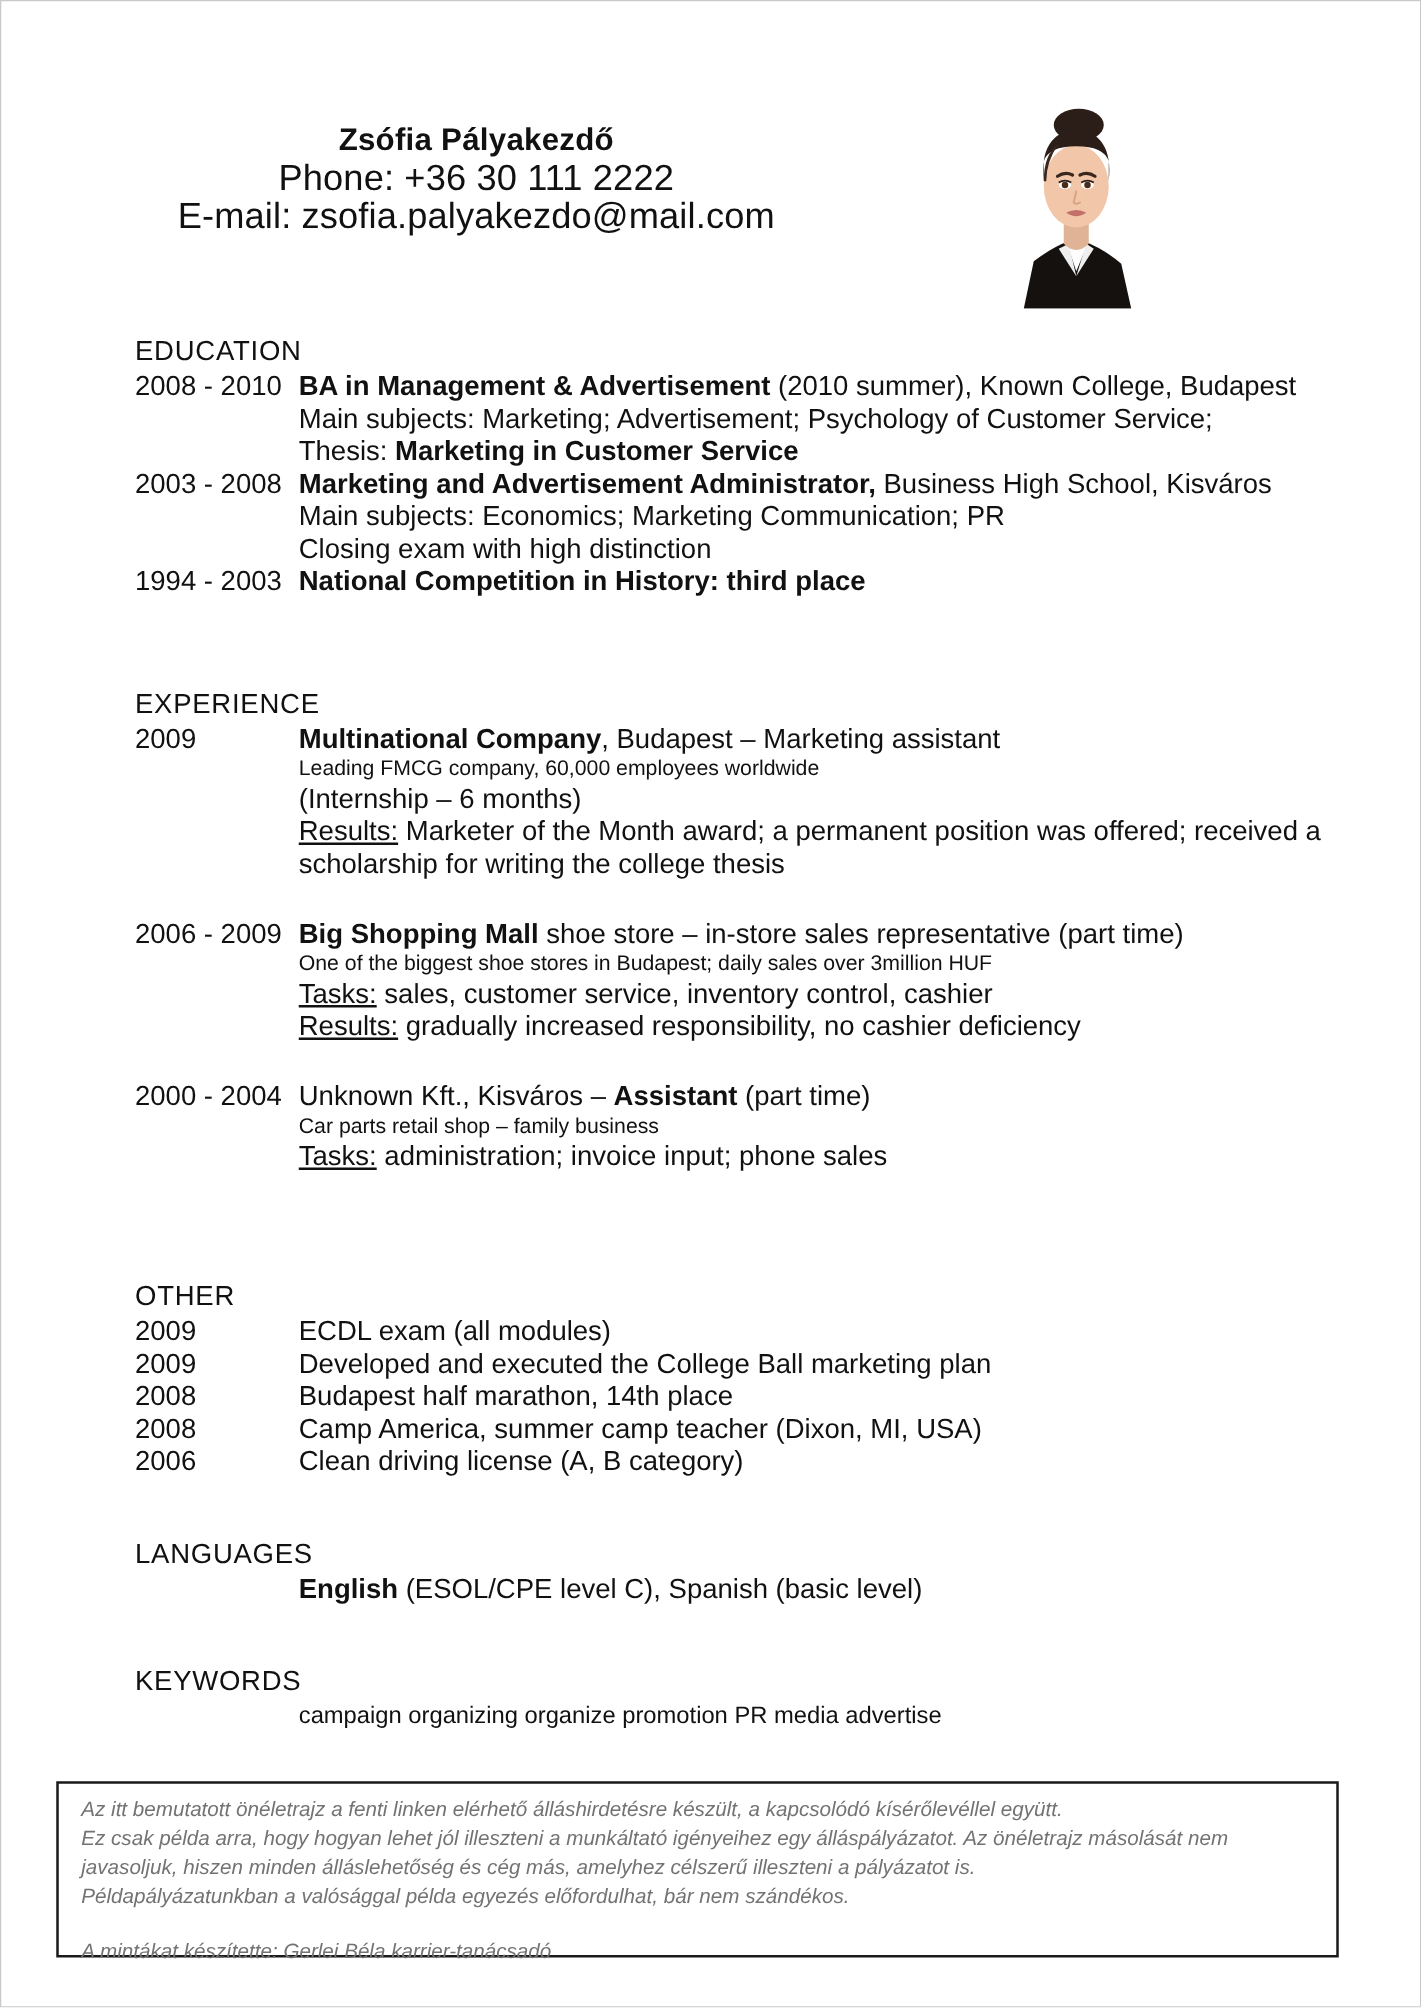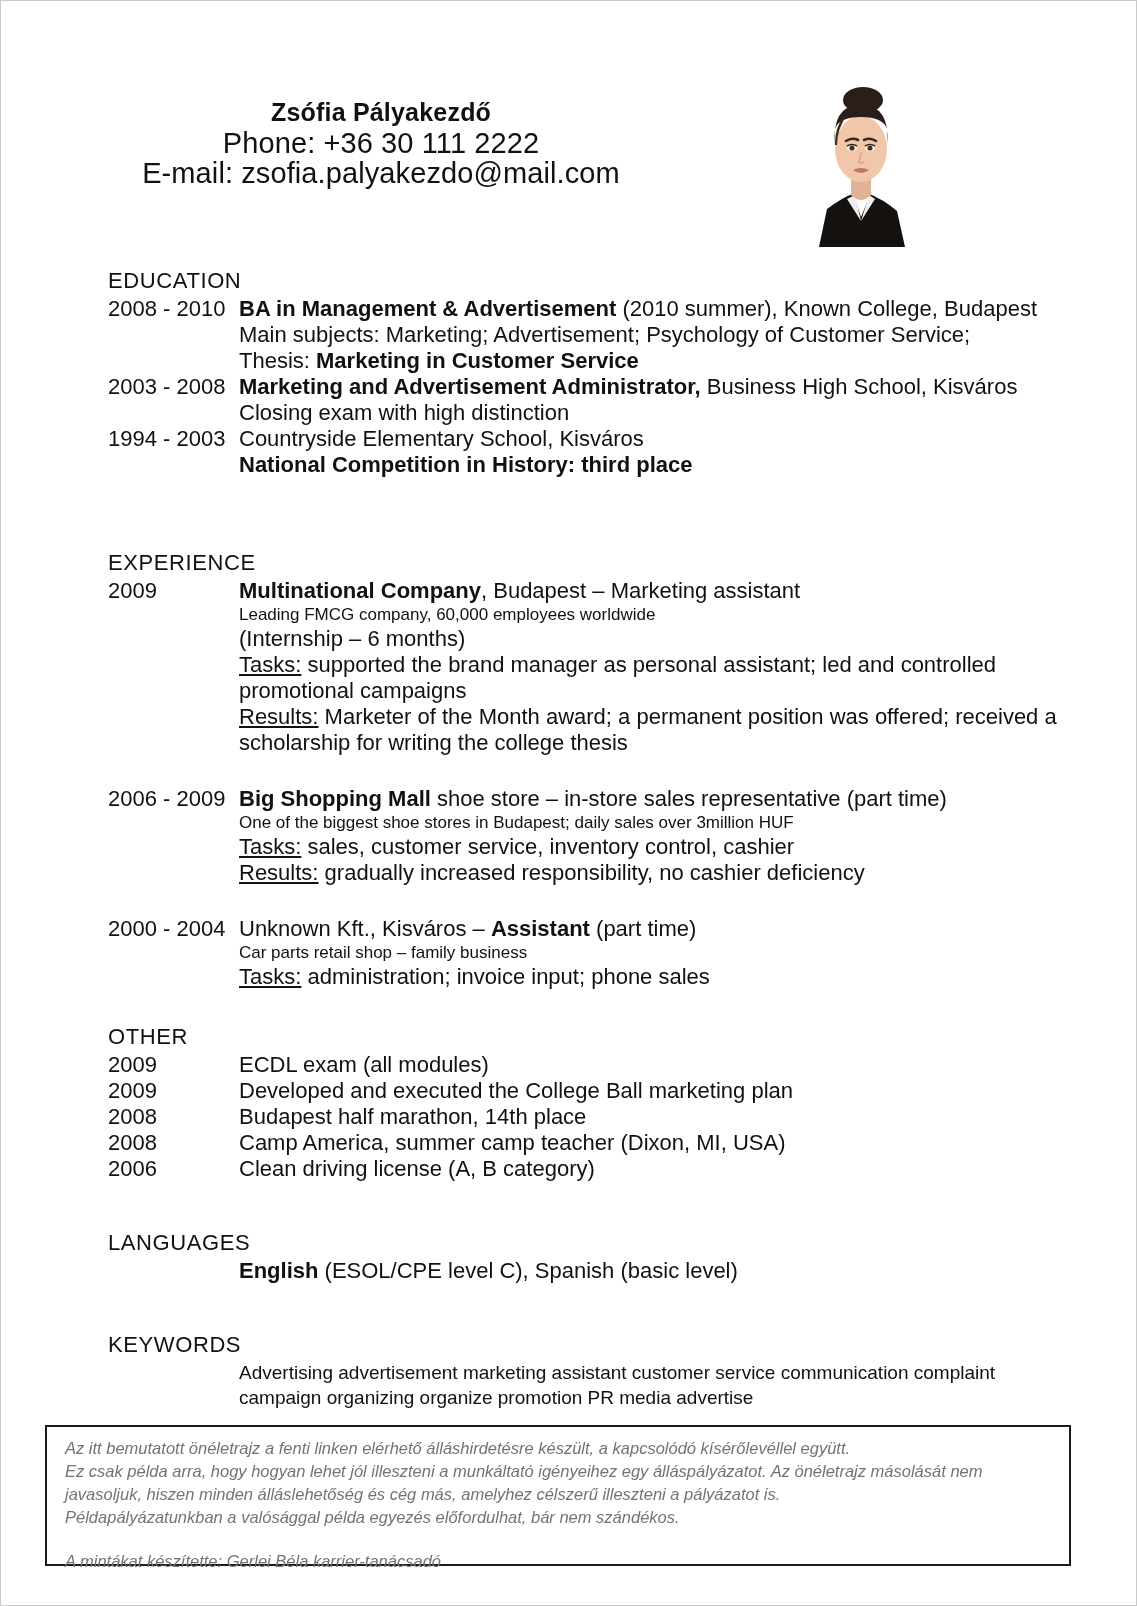--- a/index.html
+++ b/index.html
@@ -167,43 +167,42 @@
         <span class="ln"><b>BA in Management &amp; Advertisement</b><span> (2010 summer), Known College, Budapest</span></span>
         <span class="ln">Main subjects: Marketing; Advertisement; Psychology of Customer Service;</span>
         <span class="ln"><span>Thesis: </span><b>Marketing in Customer Service</b></span>
       </div>
     </div>
 
     <div class="row entry">
       <div class="col-date">2003 - 2008</div>
       <div class="col-body">
         <span class="ln"><b>Marketing and Advertisement Administrator,</b><span> Business High School, Kisváros</span></span>
+        <span class="ln">Main subjects: Economics; Marketing Communication; PR</span>
         <span class="ln">Closing exam with high distinction</span>
       </div>
     </div>
 
     <div class="row entry">
       <div class="col-date">1994 - 2003</div>
       <div class="col-body">
-        <span class="ln">Countryside Elementary School, Kisváros</span>
         <span class="ln b">National Competition in History: third place</span>
       </div>
     </div>
   </div>
 
   <div class="section" style="top:548px;">
     <div class="section-title">EXPERIENCE</div>
 
     <div class="row entry">
       <div class="col-date">2009</div>
       <div class="col-body">
         <span class="ln"><b>Multinational Company</b><span>, Budapest – Marketing assistant</span></span>
         <span class="sub">Leading FMCG company, 60,000 employees worldwide</span>
         <span class="ln">(Internship – 6 months)</span>
-        <span class="ln"><span class="u">Tasks:</span><span> supported the brand manager as personal assistant; led and controlled promotional campaigns</span></span>
         <span class="ln"><span class="u">Results:</span><span> Marketer of the Month award; a permanent position was offered; received a scholarship for writing the college thesis</span></span>
       </div>
     </div>
 
     <div class="row entry gap" style="margin-top:30px;">
       <div class="col-date">2006 - 2009</div>
       <div class="col-body">
         <span class="ln"><b>Big Shopping Mall</b><span> shoe store – in-store sales representative (part time)</span></span>
         <span class="sub">One of the biggest shoe stores in Budapest; daily sales over 3million HUF</span>
         <span class="ln"><span class="u">Tasks:</span><span> sales, customer service, inventory control, cashier</span></span>
@@ -254,21 +253,20 @@
         <b>English</b><span> (ESOL/CPE level C), Spanish (basic level)</span>
       </div>
     </div>
   </div>
 
   <div class="section" style="top:1330px;">
     <div class="section-title">KEYWORDS</div>
     <div class="row">
       <div class="col-date"></div>
       <div class="col-body">
-        <span class="ln sub" style="font-size:19px;line-height:25px;">Advertising advertisement marketing assistant customer service communication complaint</span>
         <span class="ln sub" style="font-size:19px;line-height:25px;">campaign organizing organize promotion PR media advertise</span>
       </div>
     </div>
   </div>
 
   <div class="disclaimer">
     <p>Az itt bemutatott önéletrajz a fenti linken elérhető álláshirdetésre készült, a kapcsolódó kísérőlevéllel együtt.</p>
     <p>Ez csak példa arra, hogy hogyan lehet jól illeszteni a munkáltató igényeihez egy álláspályázatot. Az önéletrajz másolását nem</p>
     <p>javasoljuk, hiszen minden álláslehetőség és cég más, amelyhez célszerű illeszteni a pályázatot is.</p>
     <p>Példapályázatunkban a valósággal példa egyezés előfordulhat, bár nem szándékos.</p>

